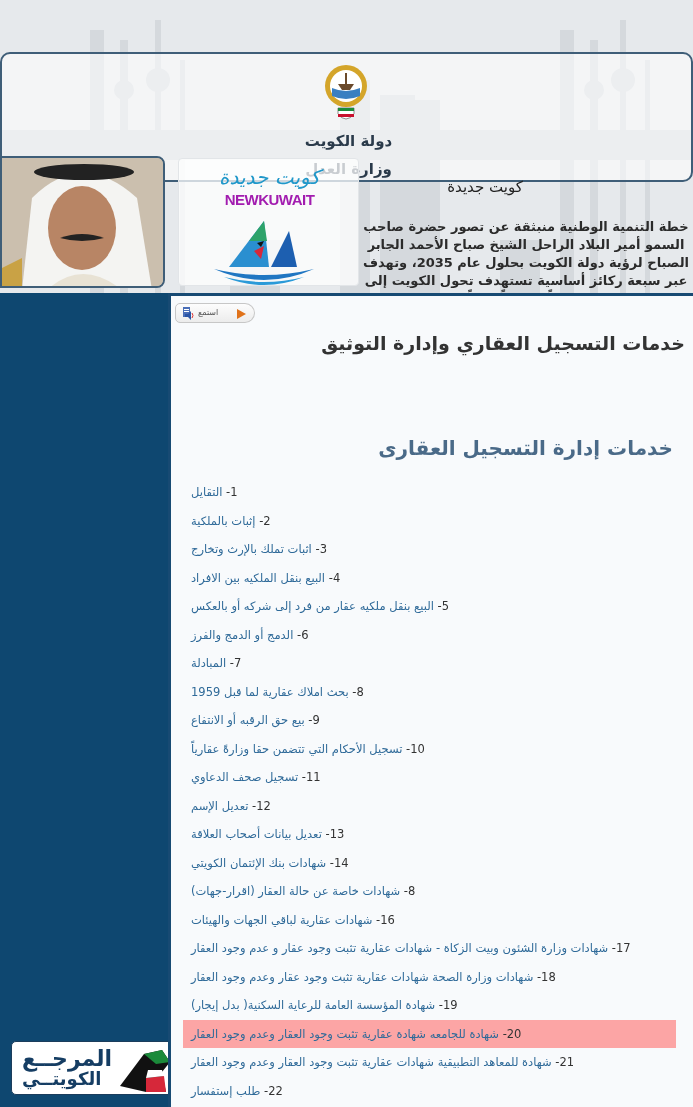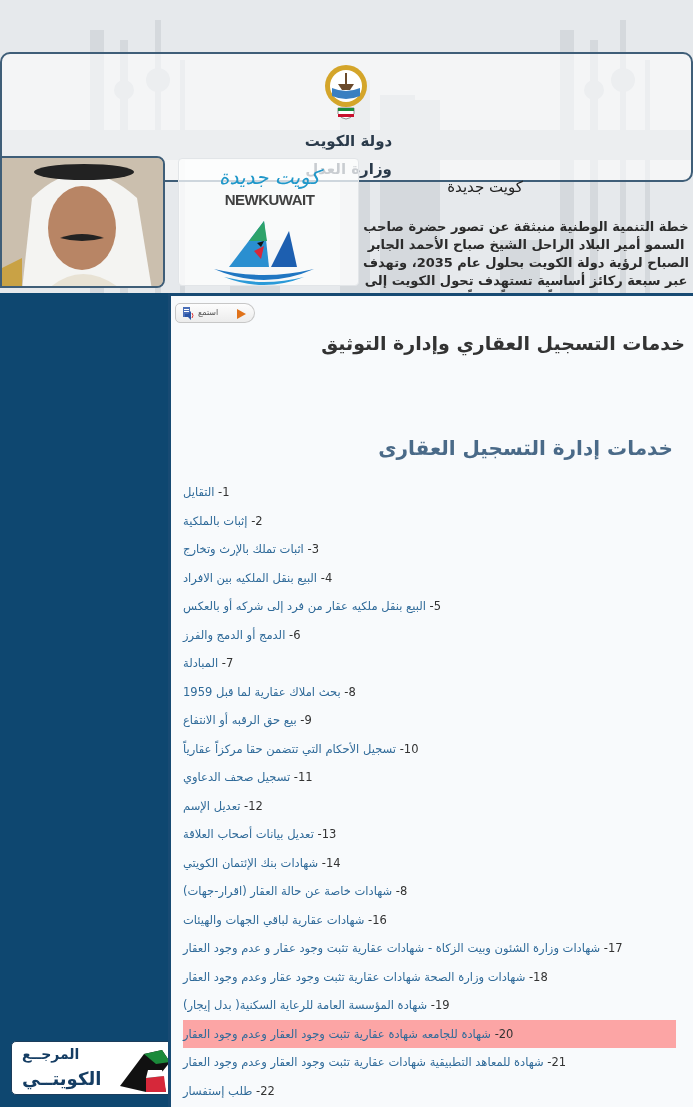--- a/index.html
+++ b/index.html
@@ -12,48 +12,48 @@
   
   .header { position: absolute; left: 0; top: 4px; width: 693px; height: 130px; border: 2px solid #3f5e78; border-radius: 10px; background: rgba(255,255,255,0.55); margin-top: 48px; }
   .emblem { position: absolute; left: 318px; top: 10px; width: 52px; height: 60px; }
   .state-name { position: absolute; left: 0; width: 693px; top: 78px; text-align: center; font-size: 15px; color: #2a3a4a; font-weight: bold; direction: rtl; }
   .ministry-name { position: absolute; left: 0; width: 693px; top: 106px; text-align: center; font-size: 15px; color: #2a3a4a; font-weight: bold; direction: rtl; }
 
   
   .amir-photo { position: absolute; left: 0; top: 156px; width: 165px; height: 132px; border: 2px solid #3f5e78; border-radius: 0 8px 8px 0; overflow: hidden; background: linear-gradient(180deg,#cfc3b2 0%,#d9cfc1 100%); }
   .nk-logo { position: absolute; left: 178px; top: 158px; width: 181px; height: 128px; background: rgba(255,255,255,0.75); border: 1px solid #e2e5e8; border-radius: 4px; }
   .nk-arabic { position: absolute; left: 0; width: 181px; top: 6px; text-align: center; font-family: "DejaVu Serif", serif; font-style: italic; font-size: 20px; color: #1f97c9; direction: rtl; }
-  .nk-english { position: absolute; left: 0; width: 181px; top: 32px; text-align: center; font-family: "Liberation Sans", sans-serif; font-weight: bold; font-size: 15px; color: #404040; letter-spacing: -0.5px; }
+  .nk-english { position: absolute; left: 0; width: 181px; top: 32px; text-align: center; font-family: "Liberation Sans", sans-serif; font-weight: bold; font-size: 15px; color: #a21caf; letter-spacing: -0.5px; }
   .nk-sail { position: absolute; left: 30px; top: 52px; width: 110px; height: 76px; }
   .nk-title { position: absolute; left: 380px; top: 178px; width: 210px; text-align: center; font-size: 15px; color: #222; direction: rtl; }
   .nk-desc { position: absolute; left: 362px; top: 218px; width: 328px; font-size: 13px; line-height: 18px; color: #2b2b2b; direction: rtl; text-align: center; font-weight: bold; }
 
   
   .sidebar { position: absolute; left: 0; top: 293px; width: 168px; height: 814px; background: #0e4770; }
   .ref-logo { position: absolute; left: 11px; top: 1041px; width: 166px; height: 54px; background: #fff; border: 1px solid #1b3d5c; border-radius: 5px; }
-  .ref-text1 { position: absolute; left: 10px; top: 4px; font-size: 14px; font-weight: bold; color: #153d63; direction: rtl; }
+  .ref-text1 { position: absolute; left: 10px; top: 4px; font-size: 22px; font-weight: bold; color: #153d63; direction: rtl; }
   .ref-text2 { position: absolute; left: 10px; top: 26px; font-size: 18px; font-weight: bold; color: #153d63; direction: rtl; }
   .ref-map { position: absolute; left: 104px; top: 4px; width: 58px; height: 48px; }
 
   
   .content { position: absolute; left: 168px; top: 293px; width: 525px; height: 814px; background: #f8fafc; border-top: 3px solid #174a73; border-left: 3px solid #174a73; }
   .listen-btn { position: absolute; left: 4px; top: 7px; width: 80px; height: 20px; }
   .listen-left { position: absolute; left: 0; top: 0; width: 55px; height: 20px; border: 1px solid #c7c7c7; border-radius: 5px 0 0 5px; background: linear-gradient(#fdfdfd,#ececec); padding-left: 44px; }
   .listen-right { position: absolute; left: 54px; top: 0; width: 26px; height: 20px; border: 1px solid #c7c7c7; border-left: none; border-radius: 0 10px 10px 0; background: linear-gradient(#fdfdfd,#ececec); }
   .listen-icon { position: absolute; left: 6px; top: 3px; width: 12px; height: 13px; }
   .listen-label { position: absolute; left: 22px; top: 4px; font-size: 8px; color: #555; direction: rtl; }
   .play-icon { position: absolute; left: 8px; top: 5px; width: 0; height: 0; border-top: 5px solid transparent; border-bottom: 5px solid transparent; border-left: 9px solid #e0721a; }
 
   .page-title { position: absolute; right: 8px; top: 36px; font-size: 19px; color: #333; direction: rtl; white-space: nowrap; }
   .section-title { position: absolute; right: 20px; top: 140px; font-size: 20px; color: #4a6a88; direction: rtl; white-space: nowrap; }
 
   .services { position: absolute; left: 12px; right: 17px; top: 182px; list-style: none; }
   .service { height: 28.5px; display: flex; align-items: center; justify-content: flex-end; padding-right: 0; direction: rtl; }
   .service.hl { background: #fca5a5; }
-  .service a { font-size: 11.5px; color: #2f6a99; text-decoration: none; white-space: nowrap; direction: rtl; }
+  .service a { font-size: 11.5px; color: #2f6a99; text-decoration: none; white-space: nowrap; direction: rtl; margin-left: 8px; }
   .service .num { color: #333; }
 </style>
 </head>
 <body>
 
 <div class="page">
 
   <svg class="skyline" viewBox="0 0 693 300">
     <g fill="#d5d9dd">
       <rect x="90" y="30" width="14" height="270"></rect>
@@ -175,21 +175,21 @@
       <li class="service">
           <a href="#"><span class="num">7-</span> <span>المبادلة</span></a>
         </li>
       <li class="service">
           <a href="#"><span class="num">8-</span> <span>بحث املاك عقارية لما قبل 1959</span></a>
         </li>
       <li class="service">
           <a href="#"><span class="num">9-</span> <span>بيع حق الرقبه أو الانتفاع</span></a>
         </li>
       <li class="service">
-          <a href="#"><span class="num">10-</span> <span>تسجيل الأحكام التي تتضمن حقا مركزاً عقارياً</span></a>
+          <a href="#"><span class="num">10-</span> <span>تسجيل الأحكام التي تتضمن حقا وزارةً عقارياً</span></a>
         </li>
       <li class="service">
           <a href="#"><span class="num">11-</span> <span>تسجيل صحف الدعاوي</span></a>
         </li>
       <li class="service">
           <a href="#"><span class="num">12-</span> <span>تعديل الإسم</span></a>
         </li>
       <li class="service">
           <a href="#"><span class="num">13-</span> <span>تعديل بيانات أصحاب العلاقة</span></a>
         </li>

